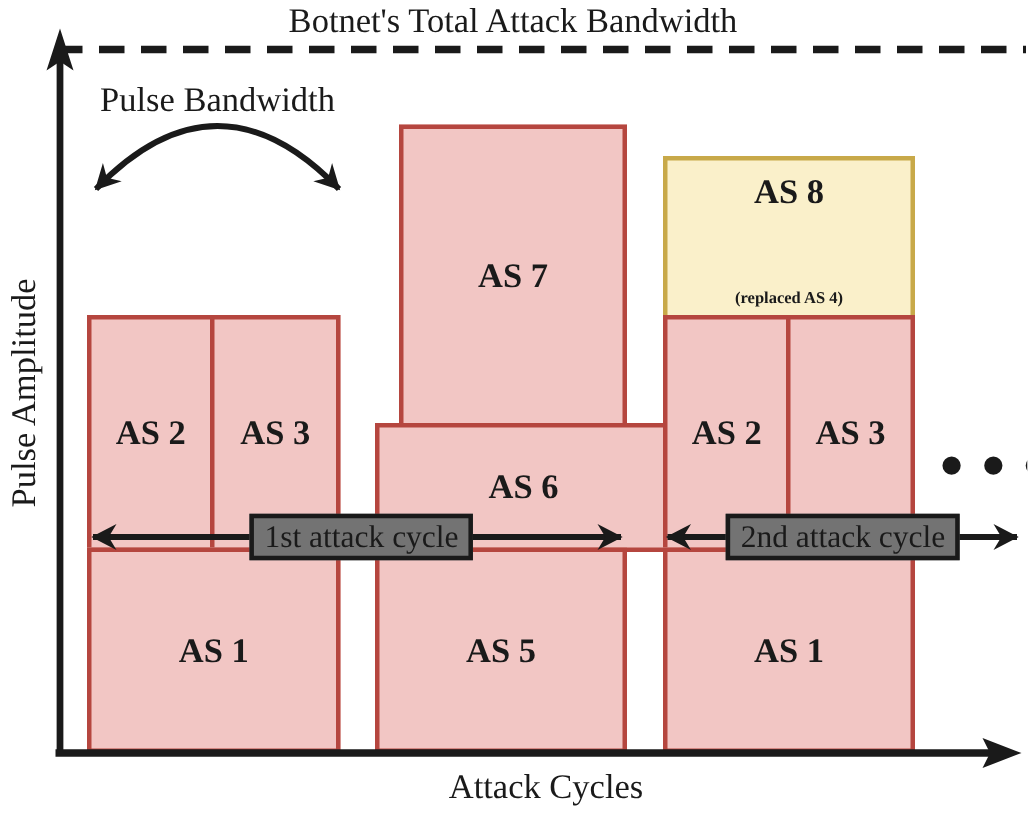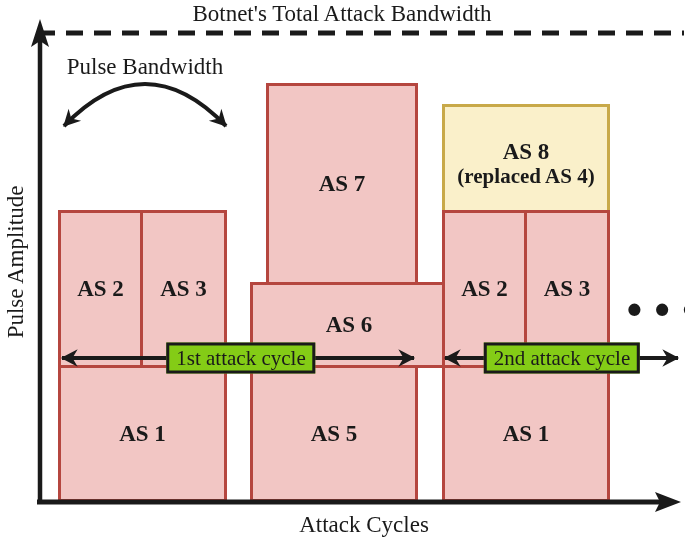--- a/index.html
+++ b/index.html
@@ -15,27 +15,27 @@
   .blk{
     position:absolute;box-sizing:border-box;z-index:1;
     background:var(--block-fill,#f2c6c4);
     border:3px solid var(--block-border,#b5463f);
     display:flex;align-items:center;justify-content:center;
     font-weight:700;font-size:23px;text-align:center;
   }
   .blk.hl{
     background:var(--highlight-fill,#faf0ca);
     border-color:var(--highlight-border,#c8a949);
-    flex-direction:column;padding-top:8px;
+    flex-direction:column;padding-top:8px;justify-content:space-between;
   }
-  .blk .sub{font-size:21px;line-height:22px;}
+  .blk .sub{font-size:11px;line-height:22px;}
   .blk .main{line-height:26px;}
   .cycle-label{
     position:absolute;z-index:4;transform:translate(-50%,-50%);
-    background:#84cc16;border:3px solid var(--ink,#1a1a1a);
+    background:#737373;border:3px solid var(--ink,#1a1a1a);
     font-size:21px;line-height:25px;padding:0 7px;white-space:nowrap;
   }
   .pulse-duration{
     position:absolute;left:145px;top:54px;transform:translateX(-50%);
     font-size:23px;white-space:nowrap;z-index:2;
   }
   .x-label{
     position:absolute;left:364px;top:512px;transform:translateX(-50%);
     font-size:23px;white-space:nowrap;text-align:right;
   }

